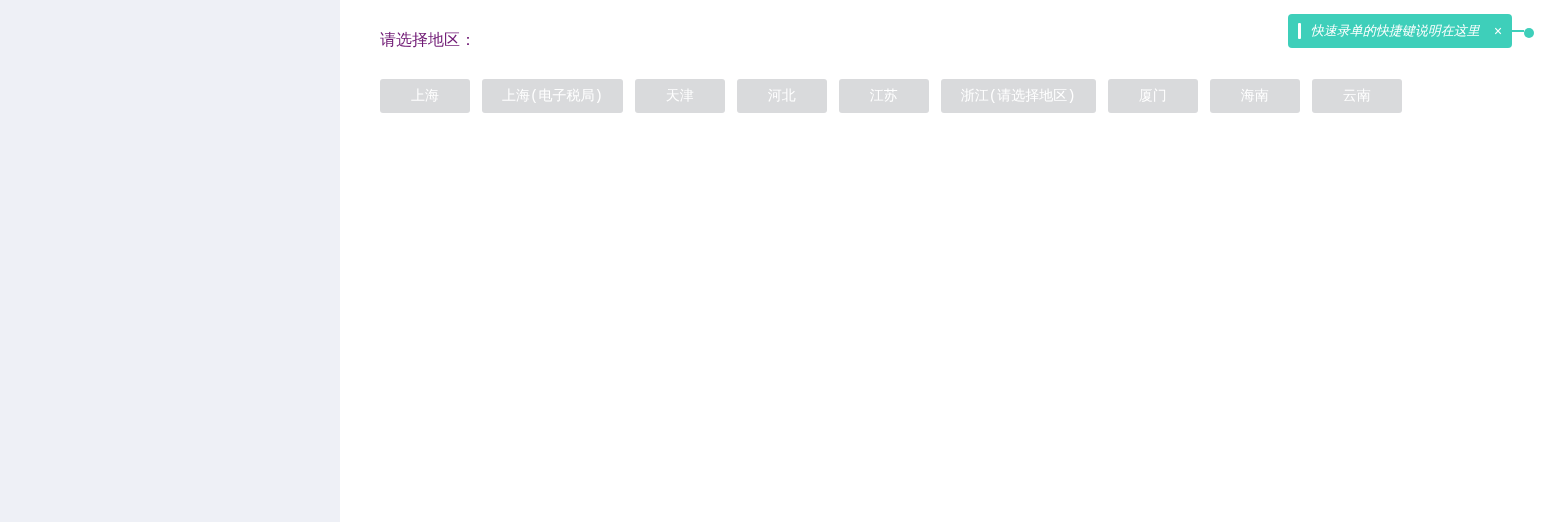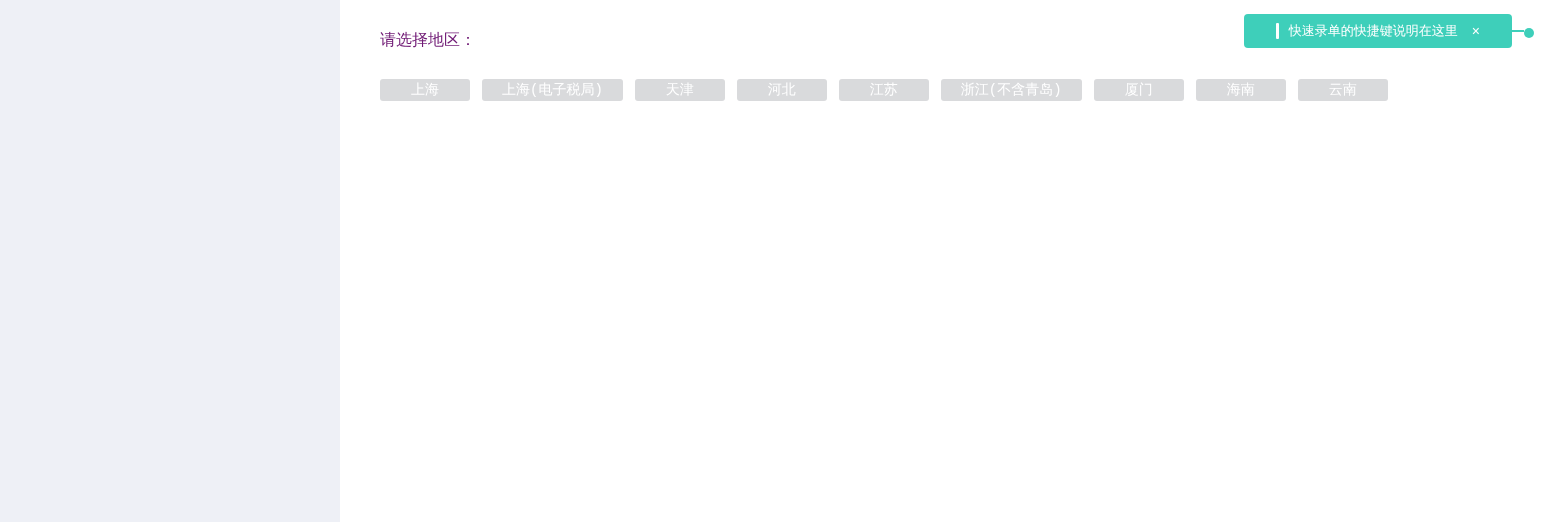--- a/index.html
+++ b/index.html
@@ -43,21 +43,21 @@
       font-weight: normal;
     }
 
     .region-buttons {
       display: flex;
       flex-wrap: wrap;
       gap: 12px;
     }
 
     .region-btn {
-      padding: 2px 20px;
+      padding: 8px 20px;
       background: #d9dadc;
       border: none;
       border-radius: 3px;
       color: #fff;
       font-size: 14px;
       cursor: pointer;
       min-width: 90px;
       text-align: center;
       font-family: "Microsoft YaHei", "PingFang SC", sans-serif;
     }
@@ -68,26 +68,27 @@
     }
 
     
     .tooltip-banner {
       position: absolute;
       top: 14px;
       right: 50px;
       background: #3ecfba;
       color: #fff;
       font-size: 13px;
-      padding: 8px 32px;
+      padding: 8px 10px;
       border-radius: 4px;
       display: flex;
       align-items: center;
       gap: 10px;
       white-space: nowrap;
+      font-style: italic;
     }
 
     .tooltip-banner .bar {
       width: 3px;
       height: 16px;
       background: #fff;
       border-radius: 1px;
       flex-shrink: 0;
     }
 
@@ -124,21 +125,21 @@
 
 <div class="main-content">
   <div class="page-title">请选择地区：</div>
 
   <div class="region-buttons" id="region-buttons-container">
   <button class="region-btn">上海</button>
       <button class="region-btn wide">上海(电子税局)</button>
       <button class="region-btn">天津</button>
       <button class="region-btn">河北</button>
       <button class="region-btn">江苏</button>
-      <button class="region-btn wide">浙江(不含青岛)</button>
+      <button class="region-btn wide">浙江(请选择地区)</button>
       <button class="region-btn">厦门</button>
       <button class="region-btn">海南</button>
       <button class="region-btn">云南</button>
     </div>
 </div>
 
 <div class="tooltip-banner">
   <span class="bar"></span>
   <span>快速录单的快捷键说明在这里</span>
   <span class="close-x">×</span>

